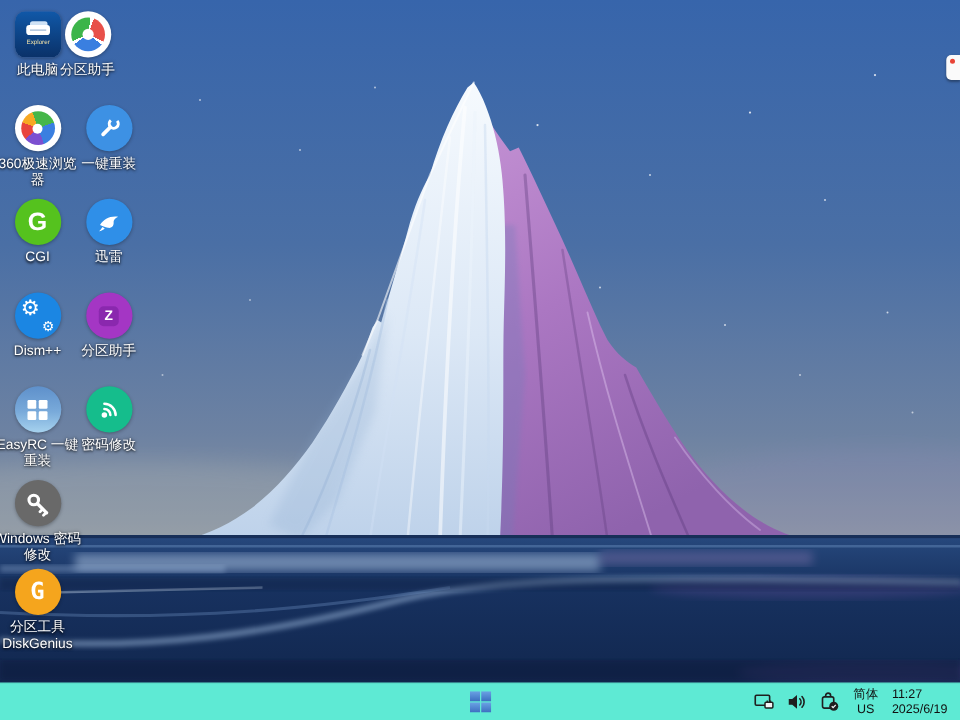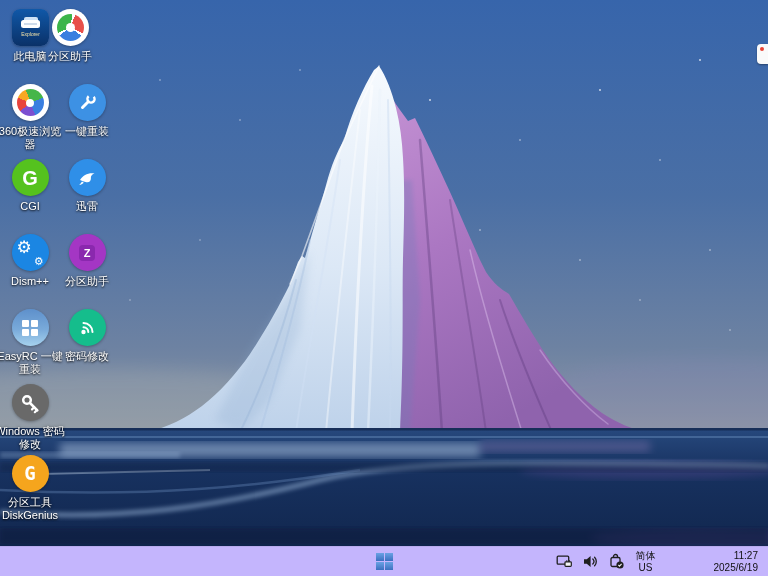--- a/index.html
+++ b/index.html
@@ -55,36 +55,36 @@
   .c-xl{background:#2f8fe8;}
   .c-dism{background:#1b86e3;}
   .c-hw{background:#a436c4;}
   .c-easy{background:linear-gradient(180deg,#5e90cb 0%,#79aada 55%,#a6d2ee 100%);}
   .c-remote{background:#15bd8c;}
   .c-key{background:#696969;}
   .c-dg{background:#f5a51d;}
   .c-white{background:#fff;}
   
   .taskbar{
-    position:absolute;left:0;right:0;bottom:0;height:29px;background:#c4b5fd;
+    position:absolute;left:0;right:0;bottom:0;height:29px;background:#5eead4;
     border-top:1px solid rgba(0,0,0,.06);z-index:5;
     display:flex;align-items:center;
   }
   .start{
     position:absolute;left:50%;top:0;transform:translateX(-50%);
     width:40px;height:29px;display:flex;align-items:center;justify-content:center;
     border-radius:4px;
   }
   .tray{
     position:absolute;right:0;top:0;height:29px;display:flex;align-items:center;
     gap:9px;padding-right:10px;
   }
   .tray-ico{width:17px;height:17px;display:flex;align-items:center;justify-content:center;}
   .lang{font-size:10px;line-height:11.5px;color:#111;text-align:center;min-width:24px;}
-  .clock{font-size:10px;line-height:11.5px;color:#111;text-align:right;margin-left:47px;}
+  .clock{font-size:10px;line-height:11.5px;color:#111;text-align:left;}
   
   .edge-handle{
     position:absolute;right:0;top:44px;width:11px;height:20px;z-index:3;
     background:#fafafa;border-radius:4px 0 0 4px;box-shadow:0 1px 2px rgba(0,0,0,.35);
   }
   .edge-handle .dot{position:absolute;left:3px;top:3px;width:4px;height:4px;
     border-radius:50%;background:#e84335;}
 </style>
 </head>
 <body>

